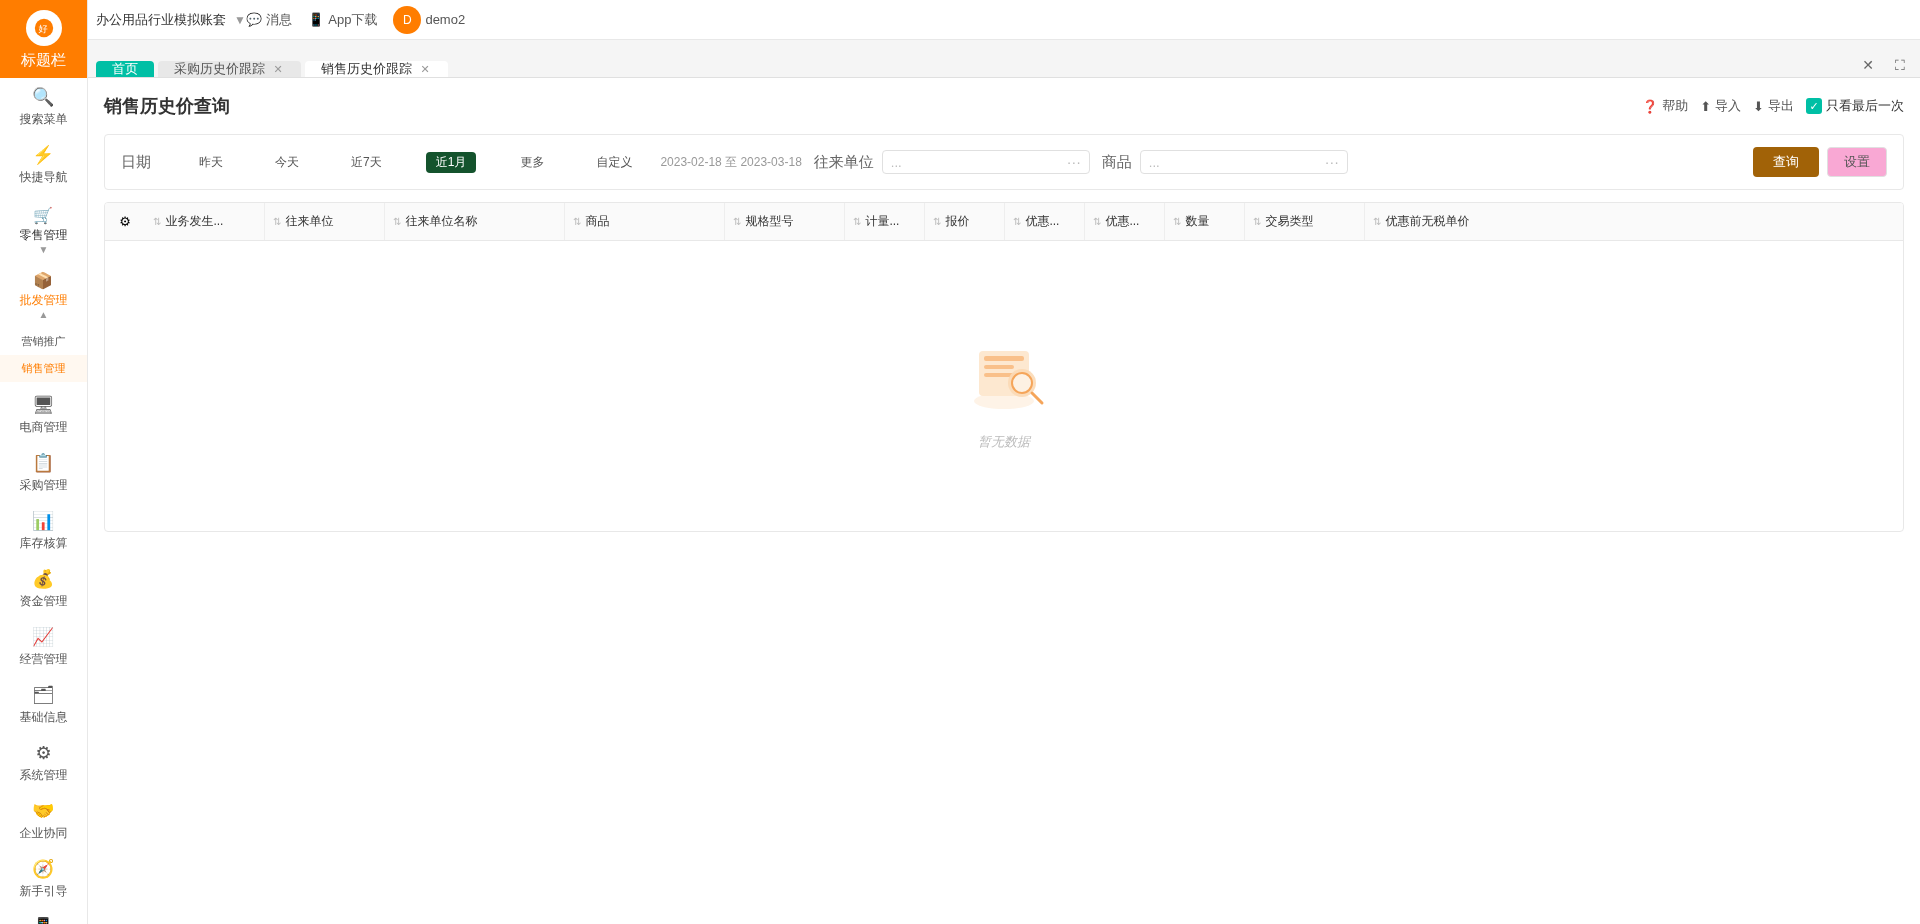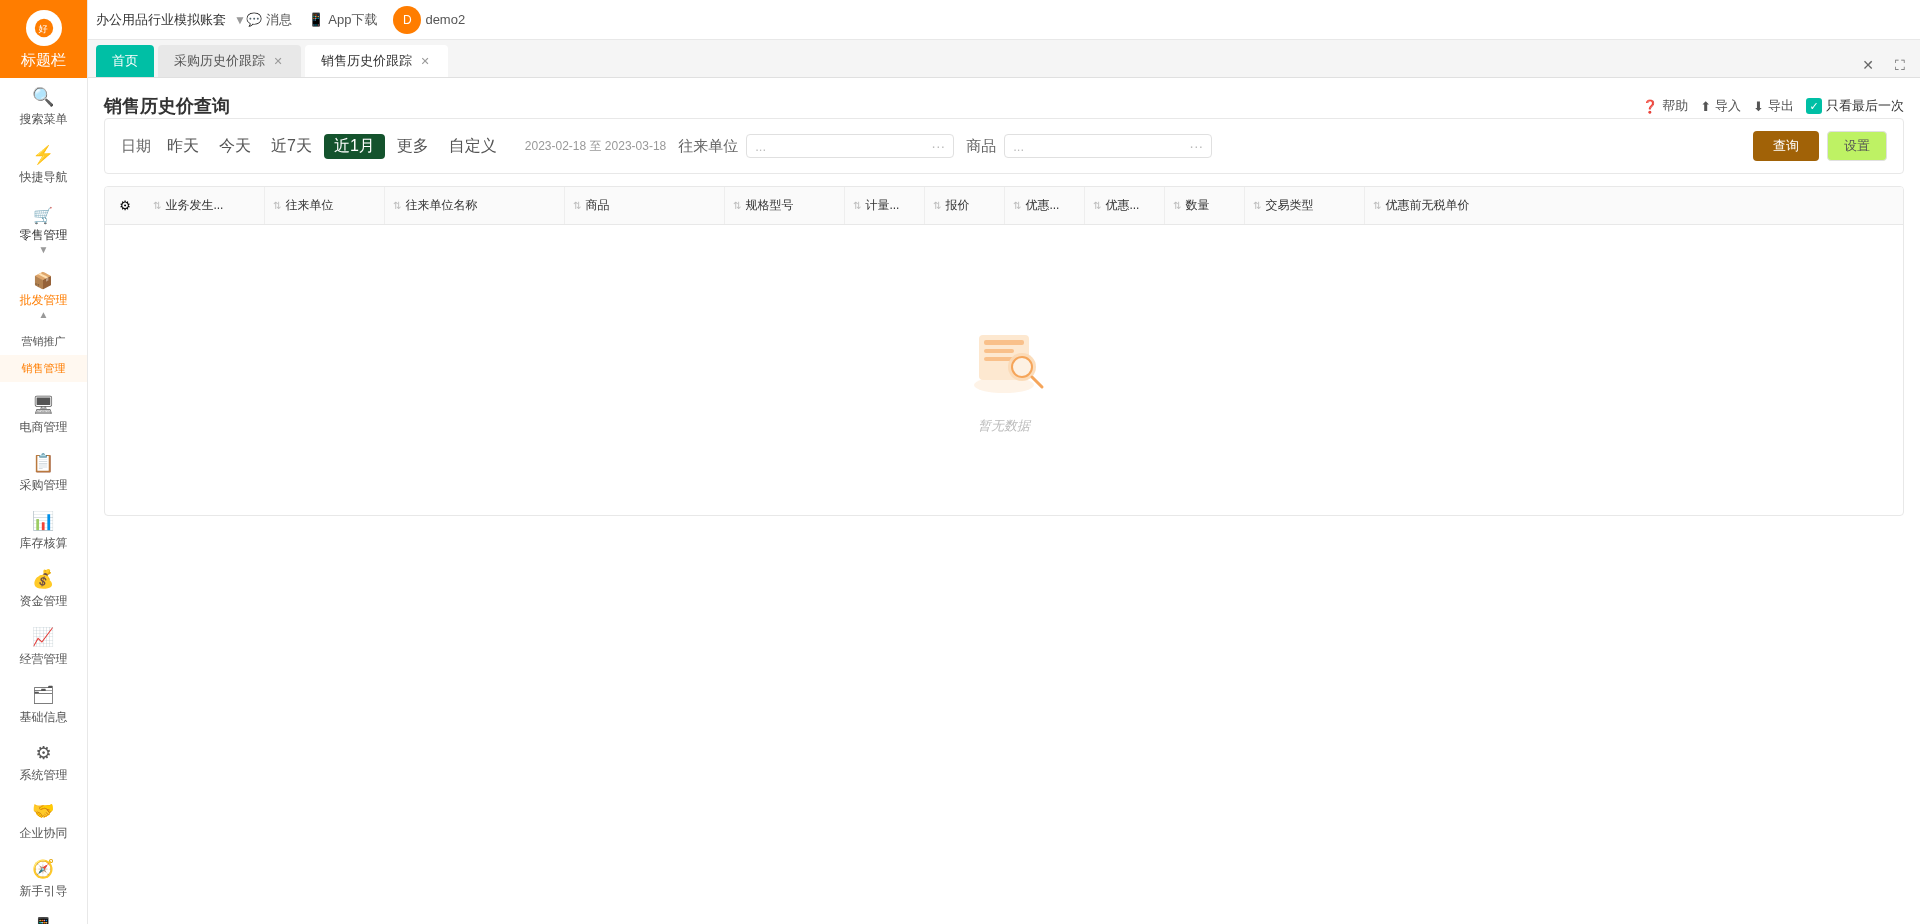--- a/index.html
+++ b/index.html
@@ -136,21 +136,21 @@
       display: flex;
       align-items: center;
       padding: 6px 16px;
       font-size: 13px;
       cursor: pointer;
       border-radius: 4px 4px 0 0;
       background: #e8e8e8;
       color: #555;
       margin-right: 4px;
       gap: 6px;
-      height: 32px;
+      height: 16px;
     }
     .tab.active {
       background: #fff;
       color: #333;
       font-weight: 400;
     }
     .tab.home {
       background: #00bfa5;
       color: #fff;
     }
@@ -188,20 +188,21 @@
       background: #fff;
       overflow-y: auto;
       padding: 16px;
     }
 
     
     .page-header {
       display: flex;
       align-items: center;
       justify-content: space-between;
+      margin-bottom: 16px;
     }
     .page-title {
       font-size: 18px;
       font-weight: 600;
       color: #333;
     }
     .page-actions {
       display: flex;
       align-items: center;
       gap: 12px;
@@ -256,23 +257,24 @@
       white-space: nowrap;
     }
     .filter-date-options {
       display: flex;
       align-items: center;
       gap: 4px;
     }
     .date-option {
       padding: 2px 8px;
       border-radius: 3px;
-      font-size: 16px;
+      font-size: 12px;
       cursor: pointer;
       color: #555;
+      margin-left: 32px;
     }
     .date-option.active {
       background: #14532d;
       color: #fff;
       border-radius: 4px;
       padding: 2px 10px;
     }
     .filter-date-range {
       font-size: 12px;
       color: #999;
@@ -309,21 +311,21 @@
     .btn-query {
       background: #a16207;
       color: #fff;
       border: none;
       padding: 6px 20px;
       border-radius: 4px;
       cursor: pointer;
       font-size: 13px;
     }
     .btn-settings {
-      background: #bef264;
+      background: #f9a8d4;
       color: #555;
       border: 1px solid #e0e0e0;
       padding: 5px 16px;
       border-radius: 4px;
       cursor: pointer;
       font-size: 13px;
     }
 
     
     .table-container {

